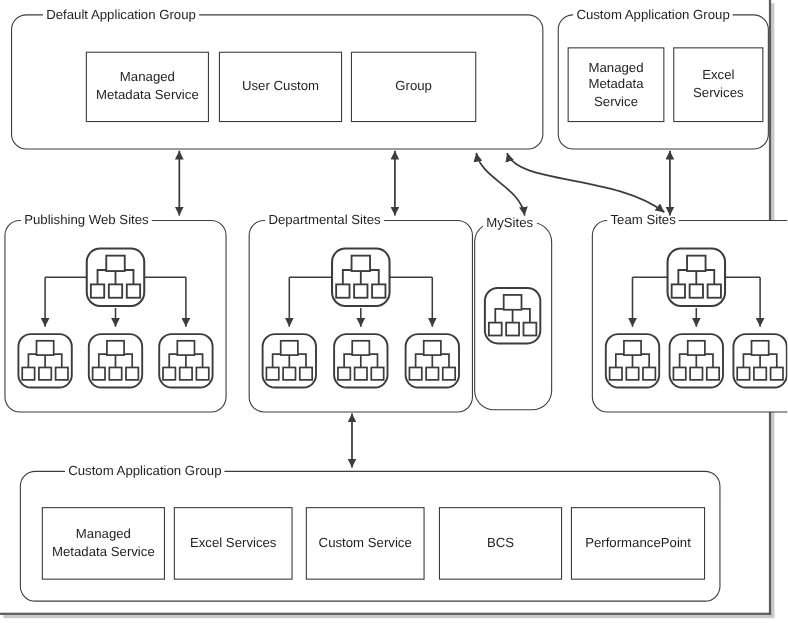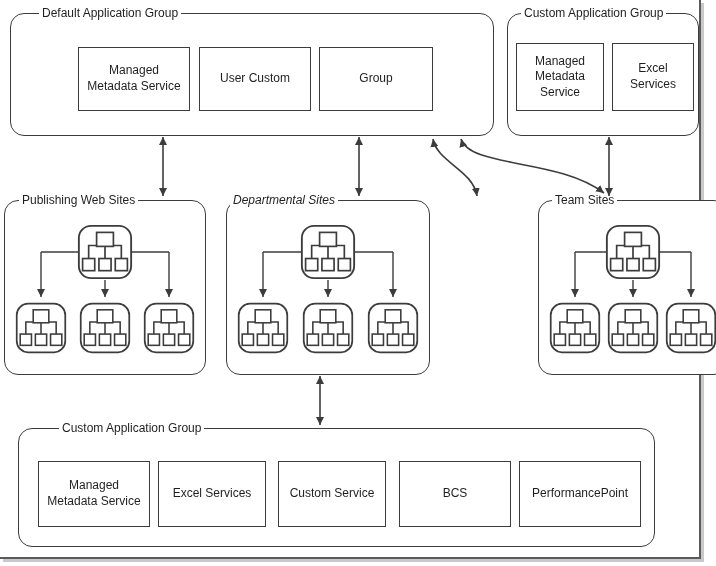--- a/index.html
+++ b/index.html
@@ -94,41 +94,47 @@
       </svg>
     <svg class="icon" style="left:74px;top:101px;" width="52" height="52">
         <use href="#orgicon"></use>
       </svg>
     <svg class="icon" style="left:138px;top:101px;" width="52" height="52">
         <use href="#orgicon"></use>
       </svg>
   </div>
 
   <div class="group" style="left:226px;top:200px;width:202px;height:173px;">
-    <span class="group-label" style="left:3px;font-style:italic;">Departmental Sites</span>
+    <span class="group-label" style="left:14px;">Departmental Sites</span>
     <svg class="tree-svg" width="202" height="173">
       <path d="M36,51 H166" fill="none" stroke="#3c3c3c" stroke-width="1.4"></path>
       <path d="M36,51 V96" fill="none" stroke="#3c3c3c" stroke-width="1.4" marker-end="url(#ah)"></path>
       <path d="M101,79 V96" fill="none" stroke="#3c3c3c" stroke-width="1.4" marker-end="url(#ah)"></path>
       <path d="M166,51 V96" fill="none" stroke="#3c3c3c" stroke-width="1.4" marker-end="url(#ah)"></path>
     </svg>
     <svg class="icon" style="left:73px;top:23px;" width="56" height="56">
         <use href="#orgicon"></use>
       </svg>
     <svg class="icon" style="left:10px;top:101px;" width="52" height="52">
         <use href="#orgicon"></use>
       </svg>
     <svg class="icon" style="left:75px;top:101px;" width="52" height="52">
         <use href="#orgicon"></use>
       </svg>
     <svg class="icon" style="left:140px;top:101px;" width="52" height="52">
         <use href="#orgicon"></use>
       </svg>
   </div>
 
+  <div class="group" style="left:431px;top:202px;width:69px;height:169px;border-radius:18px;">
+    <span class="group-label" style="left:7px;">MySites</span>
+    <svg class="icon" style="left:7px;top:57px;" width="54" height="54">
+        <use href="#orgicon"></use>
+      </svg>
+  </div>
 
   <div class="group" style="left:538px;top:200px;width:188px;height:173px;">
     <span class="group-label" style="left:13px;">Team Sites</span>
     <svg class="tree-svg" width="188" height="173">
       <path d="M36,51 H152" fill="none" stroke="#3c3c3c" stroke-width="1.4"></path>
       <path d="M36,51 V96" fill="none" stroke="#3c3c3c" stroke-width="1.4" marker-end="url(#ah)"></path>
       <path d="M94,79 V96" fill="none" stroke="#3c3c3c" stroke-width="1.4" marker-end="url(#ah)"></path>
       <path d="M152,51 V96" fill="none" stroke="#3c3c3c" stroke-width="1.4" marker-end="url(#ah)"></path>
     </svg>
     <svg class="icon" style="left:66px;top:23px;" width="56" height="56">

